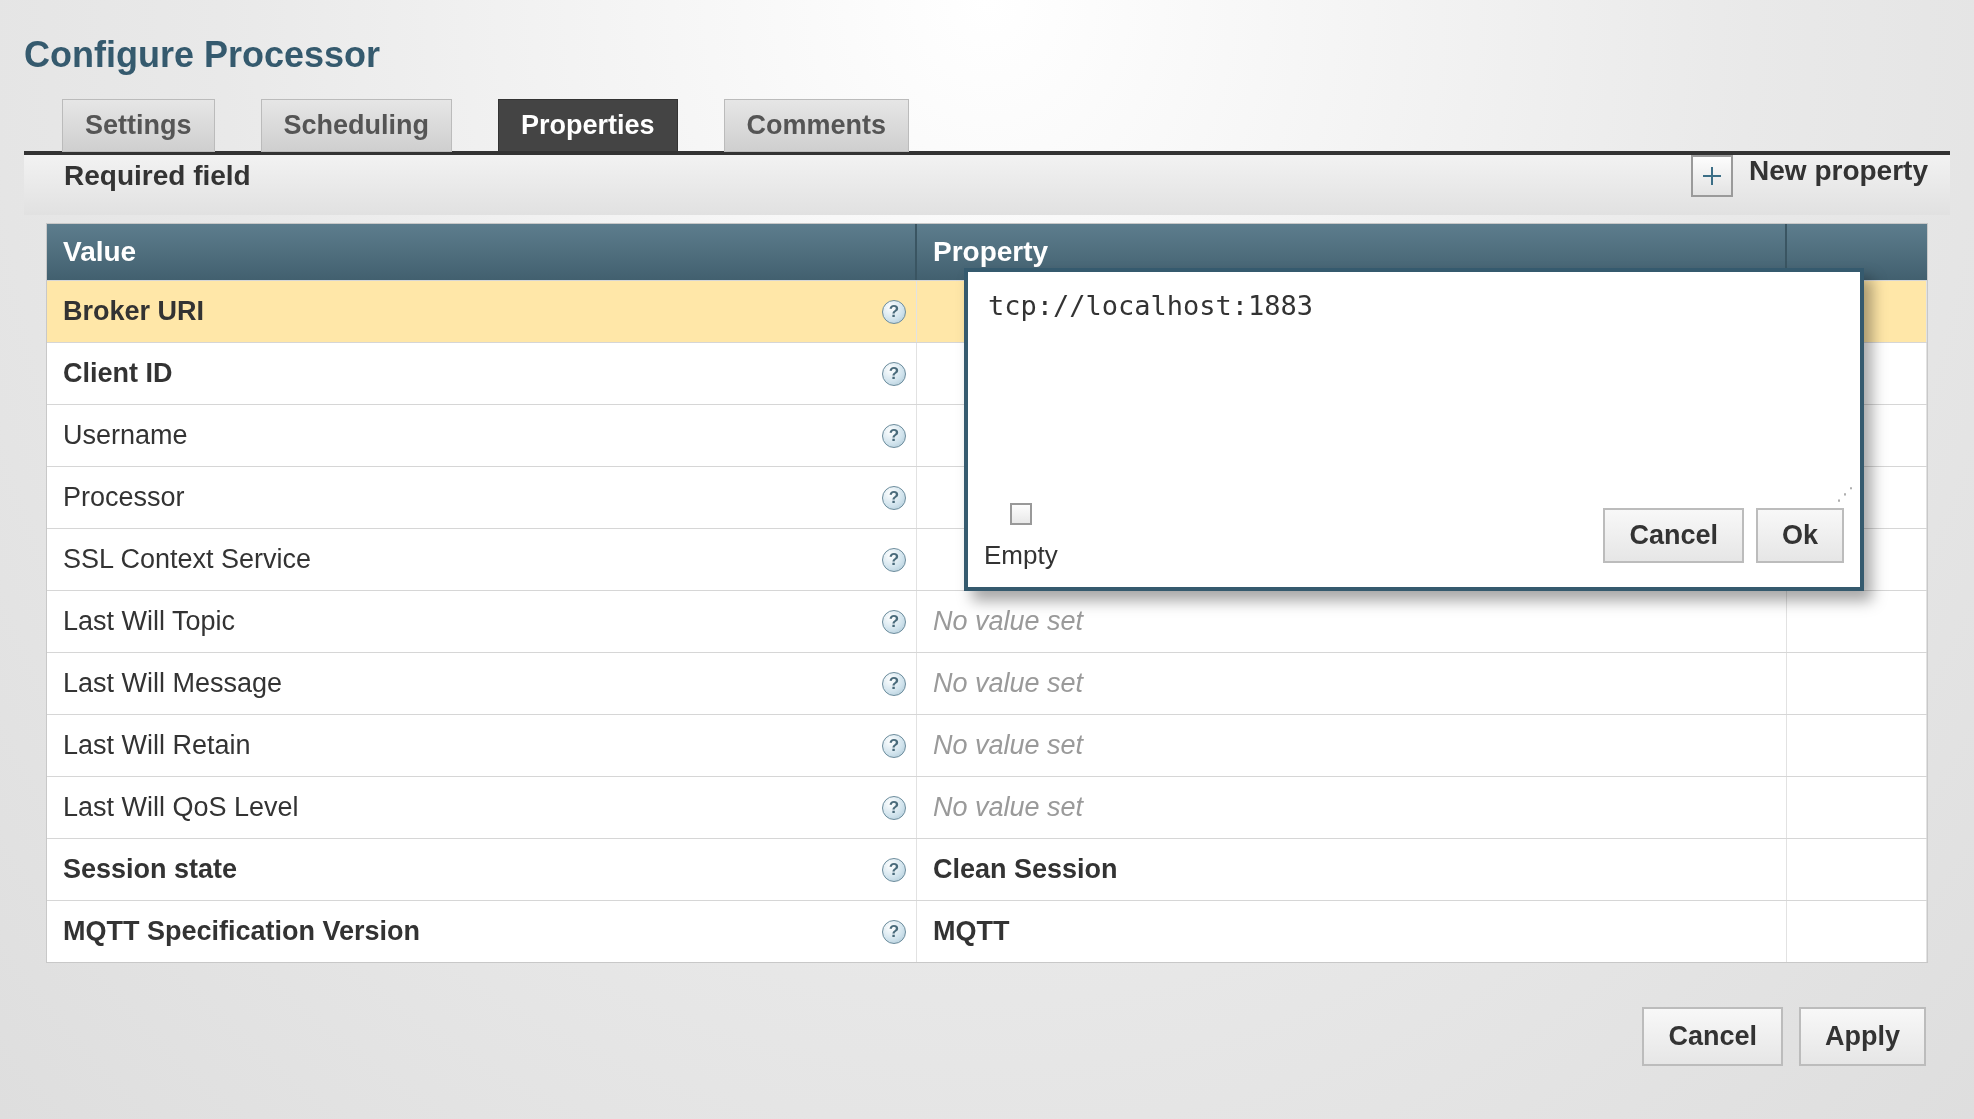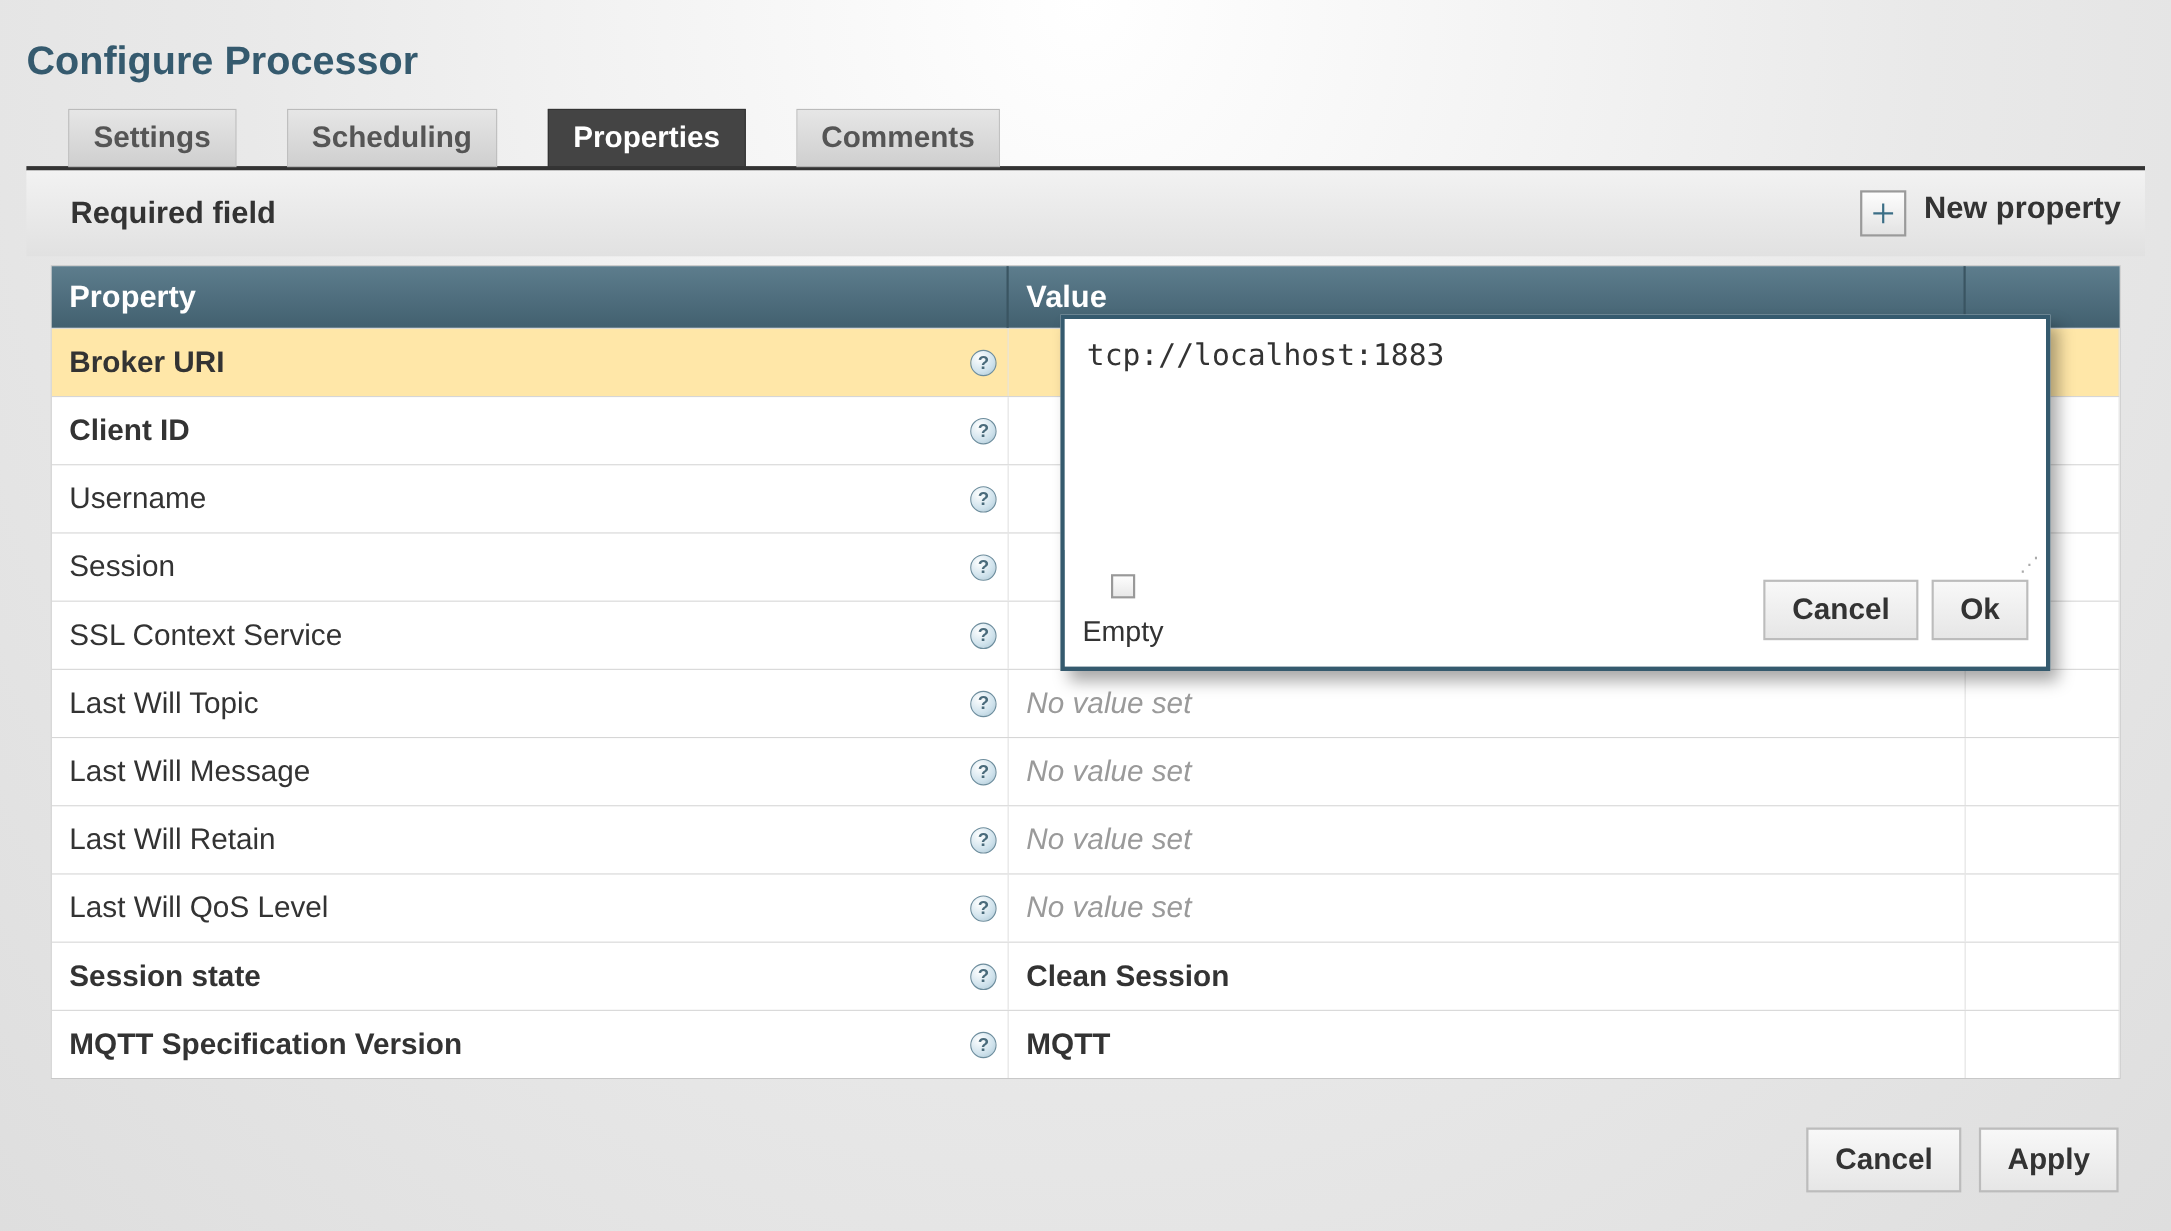--- a/index.html
+++ b/index.html
@@ -40,21 +40,21 @@
   .tab.active {
     background: #444;
     color: #fff;
     border-color: #333;
   }
   .subhead {
     display: flex;
     align-items: center;
     justify-content: space-between;
     background: linear-gradient(#f2f2f2, #e1e1e1);
-    padding: 18px 22px 18px 40px;
+    padding: 0 22px 18px 40px;
     font-size: 28px;
     font-weight: bold;
     color: #333;
     gap: 44px;
   }
   .newprop {
     display: flex;
     align-items: flex-start;
     gap: 16px;
     font-size: 28px;
@@ -213,22 +213,22 @@
         <svg viewBox="0 0 24 24">
             <path d="M11 3h2v8h8v2h-8v8h-2v-8H3v-2h8z" fill="#3b6e86"></path>
           </svg>
       </span>
       <span>New property</span>
     </div>
   </div>
 
   <div class="table-wrap">
     <div class="thead">
+      <div>Value</div>
       <div>Property</div>
-      <div>Value</div>
       <div></div>
     </div>
     <div class="tbody" id="tbody">
         <div class="row required highlight">
           <div class="cell propname">
             <span>Broker URI</span>
             <span class="help">?</span>
           </div>
           <div class="cell value">
             <span></span>
@@ -250,21 +250,21 @@
             <span>Username</span>
             <span class="help">?</span>
           </div>
           <div class="cell value">
             <span></span>
           </div>
           <div class="cell"></div>
         </div>
         <div class="row">
           <div class="cell propname">
-            <span>Session</span>
+            <span>Processor</span>
             <span class="help">?</span>
           </div>
           <div class="cell value">
             <span></span>
           </div>
           <div class="cell"></div>
         </div>
         <div class="row">
           <div class="cell propname">
             <span>SSL Context Service</span>

